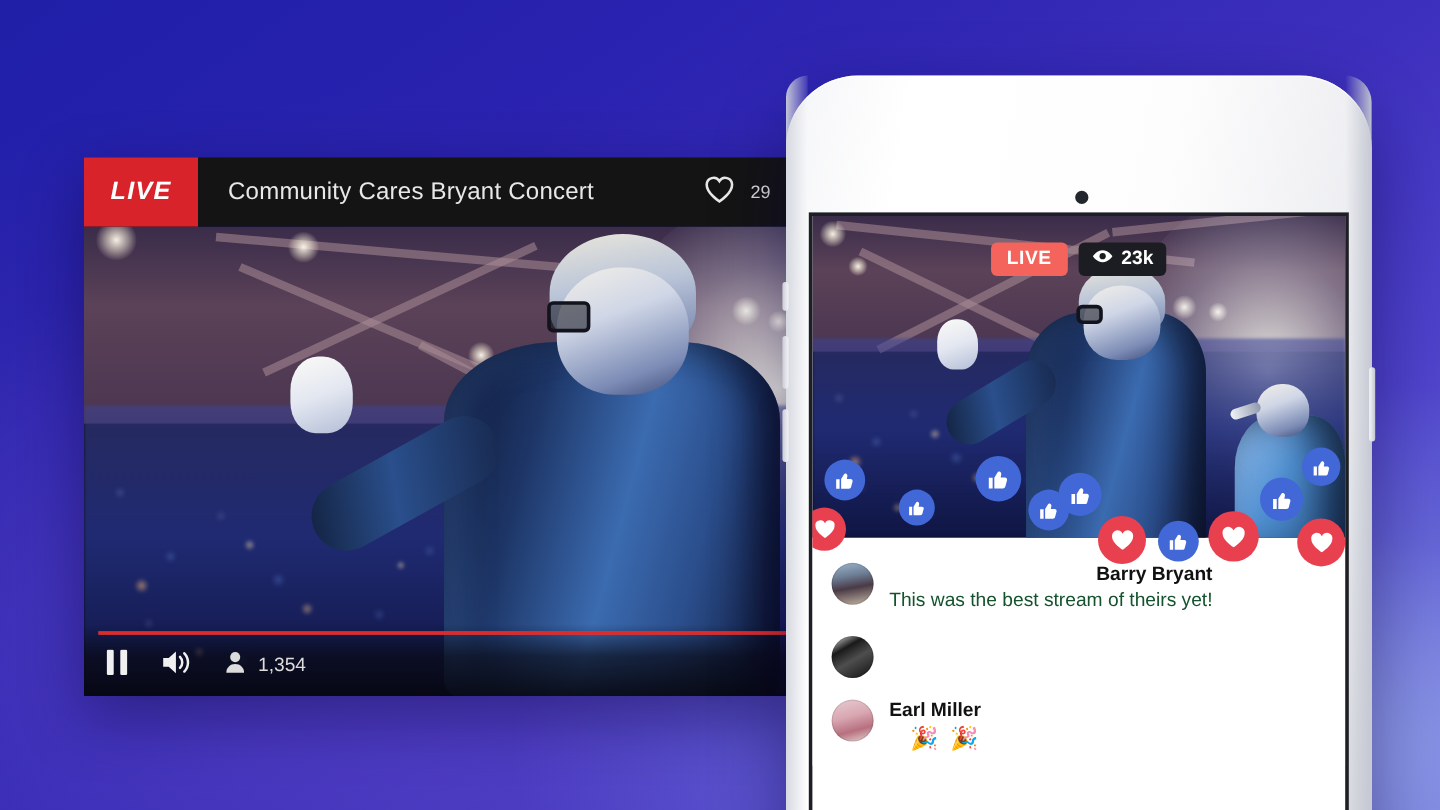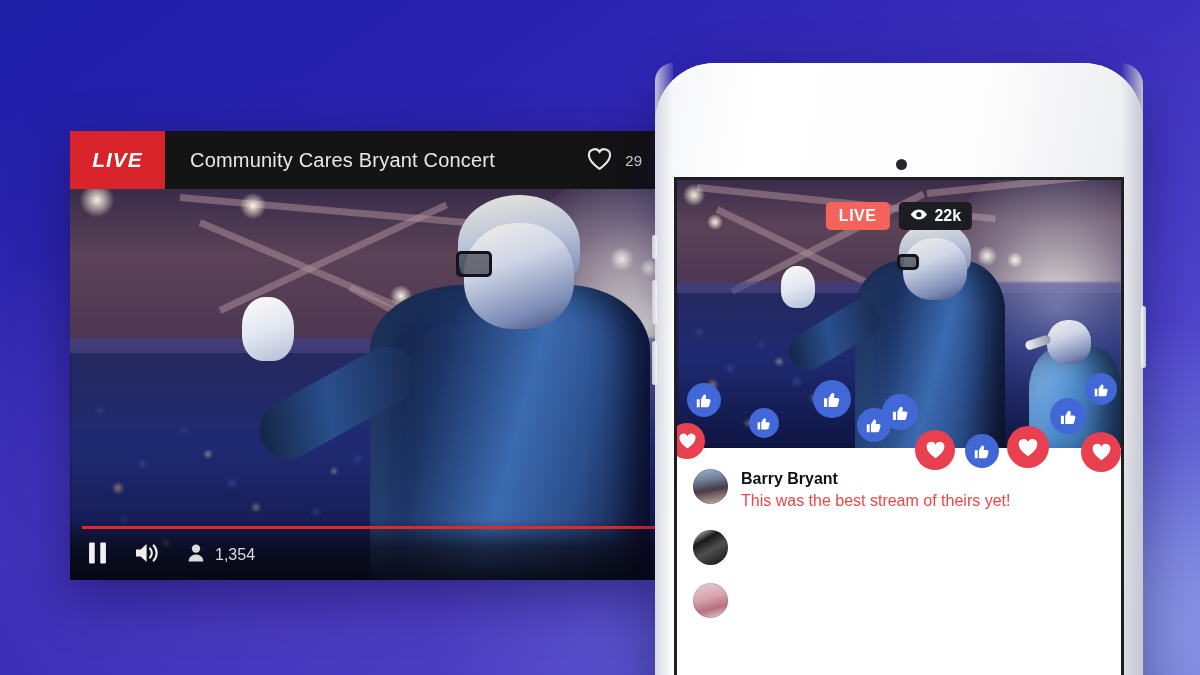--- a/index.html
+++ b/index.html
@@ -180,30 +180,30 @@
   }
 
   
   .reactions{ position:absolute; inset:0; pointer-events:none; z-index:7; }
   .rx{ position:absolute; border-radius:50%; display:flex; align-items:center; justify-content:center; }
   .rx.like{ background:#4267d6; }
   .rx.love{ background:#e8404f; }
   .rx svg{ display:block; }
 
   
-  .comments{ padding:12px 0 0 0; background:#fff; }
+  .comments{ padding:12px 0 0 0; background:#fff;text-align:right; }
   .comment{ display:flex; gap:13px; padding:9px 16px; align-items:flex-start; }
   .avatar{ width:35px; height:35px; border-radius:50%; flex:0 0 35px; overflow:hidden;
            box-shadow:inset 0 0 0 1px rgba(0,0,0,0.10); }
   .av1{ background:linear-gradient(170deg,#9fb6cd 0%,#6e7f96 32%,#4a3a46 58%,#c9bba8 100%); }
   .av2{ background:linear-gradient(150deg,#efefef 0%,#1a1a1a 30%,#4e4e4e 55%,#101010 100%); }
   .av3{ background:linear-gradient(165deg,#e6cdd2 0%,#d9a7b2 40%,#b7707f 70%,#e8dcd8 100%); }
   .c-body{ min-width:0; }
   .c-name{ font-size:16px; font-weight:bold; color:#111; line-height:1.25; }
-  .c-text{ font-size:16px; color:#ef4444; line-height:1.35; margin-top:1px; }
+  .c-text{ font-size:16px; color:#14532d; line-height:1.35; margin-top:1px; }
   .c-text.emoji{ font-size:19px; letter-spacing:2px; }
 </style>
 </head>
 <body>
 
 <div class="desktop-player">
 
   <div class="dp-header">
     <div class="live-badge">LIVE</div>
     <div class="dp-title">Community Cares Bryant Concert</div>
@@ -322,21 +322,21 @@
 
       <div class="ph-overlay">
         <div class="ph-live">LIVE</div>
         <div class="ph-viewers">
           <span>
             <svg width="18" height="13" viewBox="0 0 20 13" fill="none">
               <path d="M1 6.5S4.4 1 10 1s9 5.5 9 5.5-3.4 5.5-9 5.5-9-5.5-9-5.5z" fill="#fff"></path>
               <circle cx="10" cy="6.5" r="2.9" fill="#1c1d22"></circle>
             </svg>
           </span>
-          <span>22k</span>
+          <span>23k</span>
         </div>
       </div>
     </div>
 
     <div class="reactions">
       <div class="rx like" style="left:10px; top:203px; width:34px; height:34px;">
         <svg width="18" height="18" viewBox="0 0 20 20" fill="#fff">
             <path d="M6.6 18h7.2c1 0 1.8-.6 2-1.5l1.4-5.2c.3-1.2-.6-2.3-1.8-2.3h-3.5l.5-2.6c.2-1.1-.6-2.2-1.7-2.4-.6-.1-1.1.2-1.4.7L6.6 9.1V18zM2 9.2h3.2V18H2z"></path>
           </svg>
       </div>
@@ -403,17 +403,21 @@
         <div class="c-body">
           <div class="c-name">Barry Bryant</div>
           <div class="c-text">This was the best stream of theirs yet!</div>
         </div>
       </div>
       <div class="comment">
         <div class="avatar av2"></div>
       </div>
       <div class="comment">
         <div class="avatar av3"></div>
+        <div class="c-body">
+          <div class="c-name">Earl Miller</div>
+          <div class="c-text emoji">🎉 🎉</div>
+        </div>
       </div>
     </div>
 
   </div>
 </div>
 
 </body></html>

